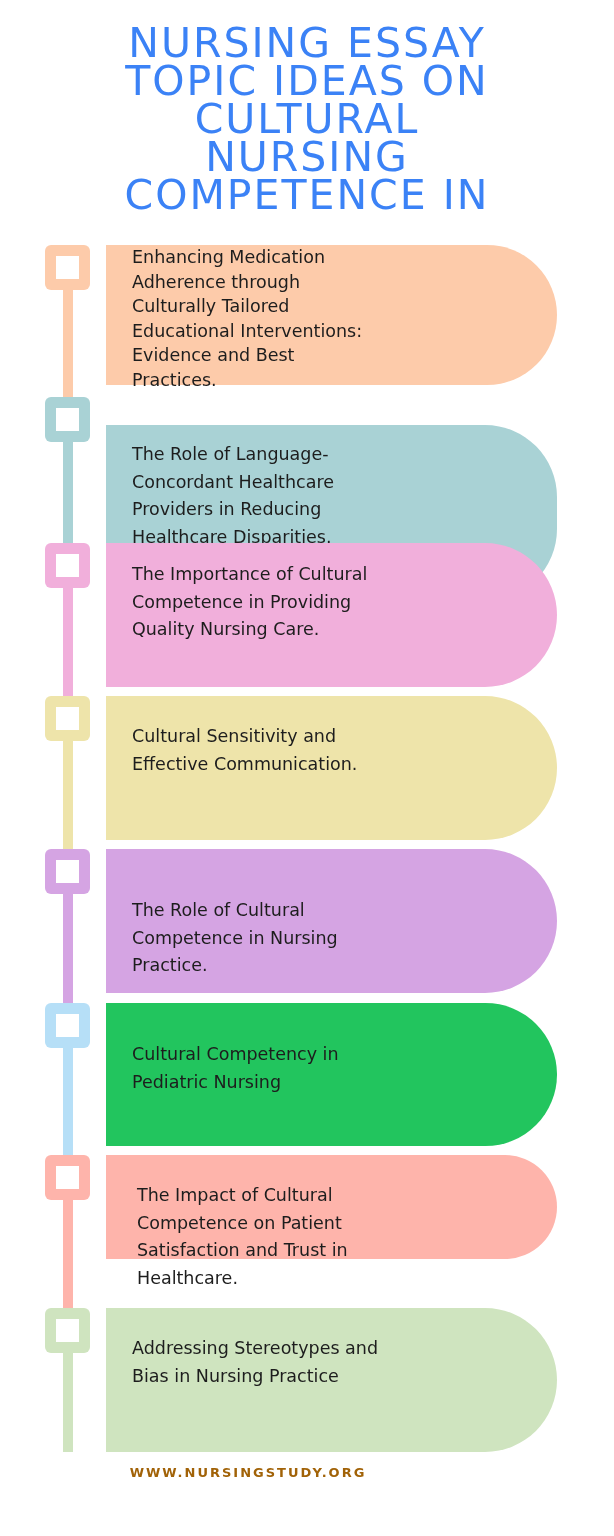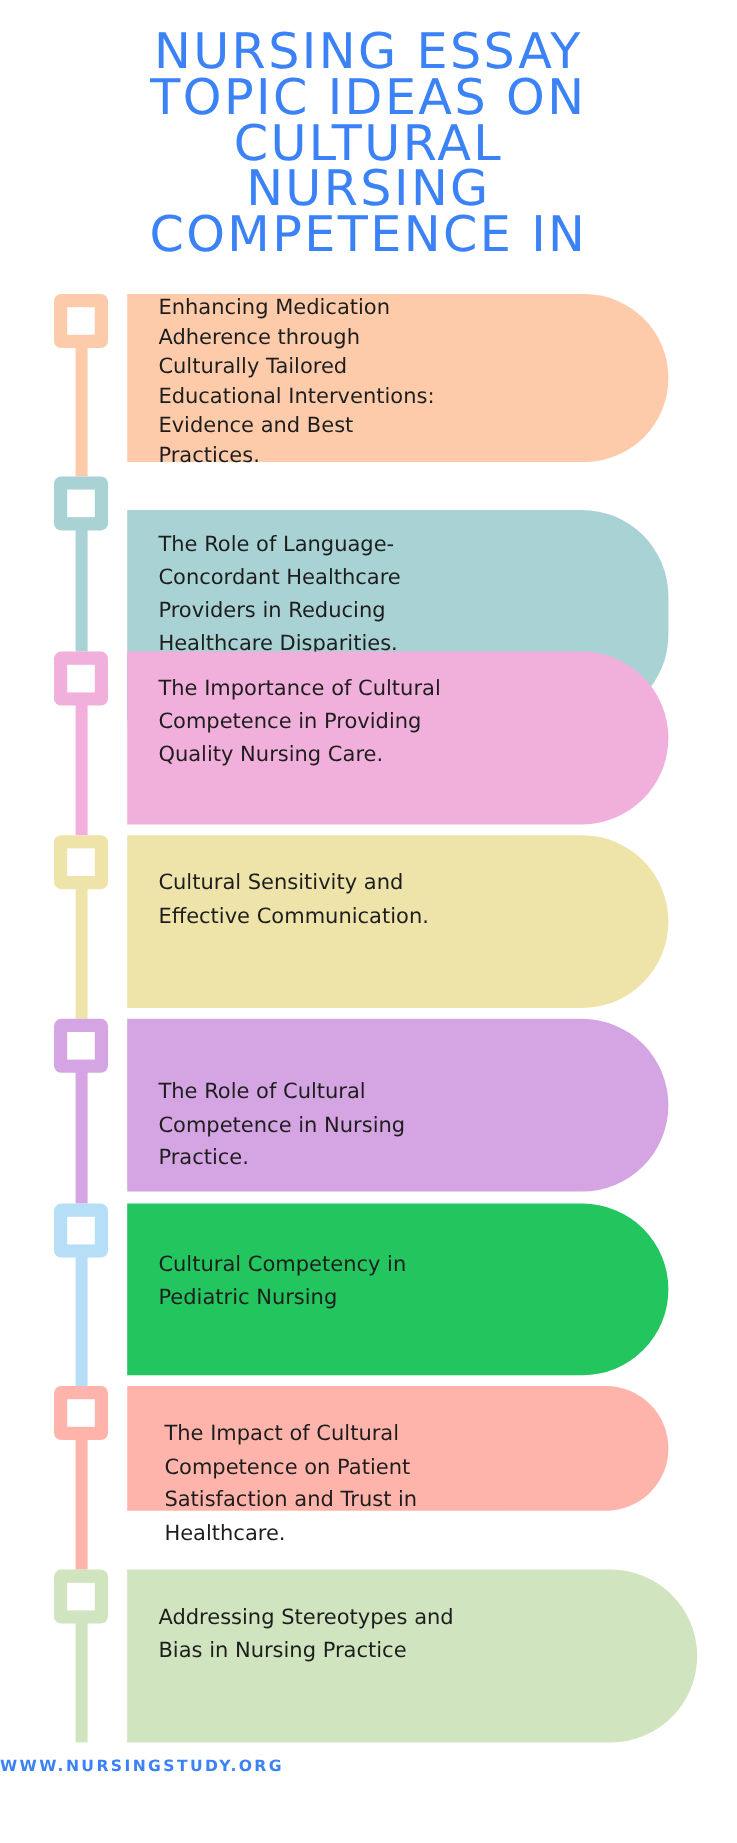--- a/index.html
+++ b/index.html
@@ -16,22 +16,22 @@
   .marker .inner { position:absolute; left:11px; top:11px; width:23px; height:23px; background:#fff; }
   .card {
     position:absolute; left:106px; width:451px;
     border-top-right-radius:72px 72px; border-bottom-right-radius:72px 72px;
   }
   .card-text {
     position:absolute; left:26px; width:250px;
     font-family:"DejaVu Sans", sans-serif; font-size:17.5px; line-height:27.5px; color:#1d1d1d;
   }
   .footer {
-    position:absolute; left:0; top:1465px; width:496px; 
-    font-family:"DejaVu Sans", sans-serif; font-weight:bold; font-size:13px; letter-spacing:2px; color:#3b82f6;
+    position:absolute; left:0; top:1465px; width:496px; text-align:center;
+    font-family:"DejaVu Sans", sans-serif; font-weight:bold; font-size:13px; letter-spacing:2px; color:#a16207;
   }
 </style>
 </head>
 <body>
 
 <div class="title">
   <span>NURSING ESSAY</span>
   <span>TOPIC IDEAS ON</span>
   <span>CULTURAL</span>
   <span>NURSING</span>
@@ -100,19 +100,19 @@
       </div>
       <div class="card" style="top: 1155px; height: 104px; background: rgb(254, 180, 171);">
         <div class="card-text" style="top: 27px; left: 31px;">The Impact of Cultural Competence on Patient Satisfaction and Trust in Healthcare.</div>
       </div>
     </div>
     <div class="item">
       <div class="stem" style="top: 1328px; height: 124px; background: rgb(207, 228, 191);"></div>
       <div class="marker" style="top: 1308px; background: rgb(207, 228, 191);">
         <div class="inner"></div>
       </div>
-      <div class="card" style="top: 1308px; height: 144px; background: rgb(207, 228, 191); padding-left: 24px;">
+      <div class="card" style="top: 1308px; height: 144px; background: rgb(207, 228, 191);">
         <div class="card-text" style="top: 27px;">Addressing Stereotypes and Bias in Nursing Practice</div>
       </div>
     </div>
   </div>
 
 <div class="footer">WWW.NURSINGSTUDY.ORG</div>
 
 </body></html>

